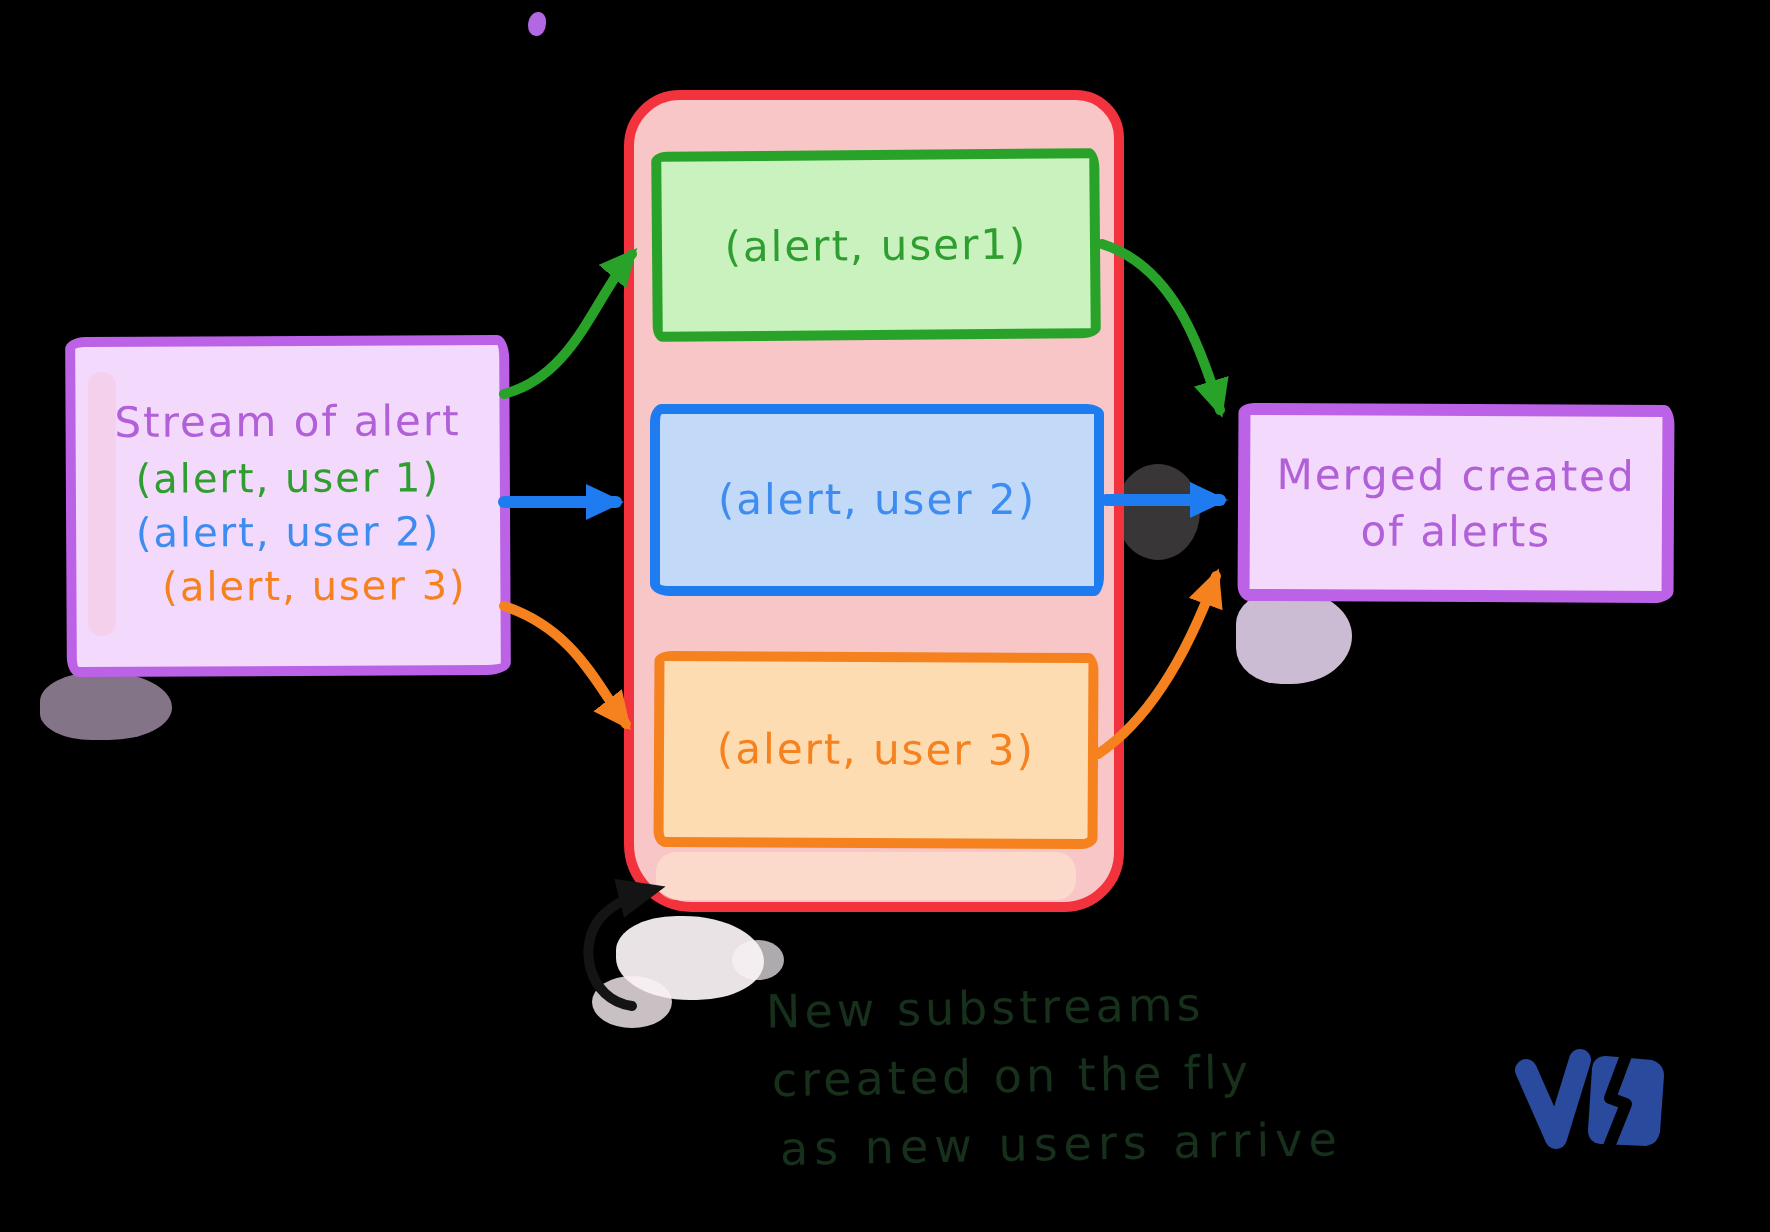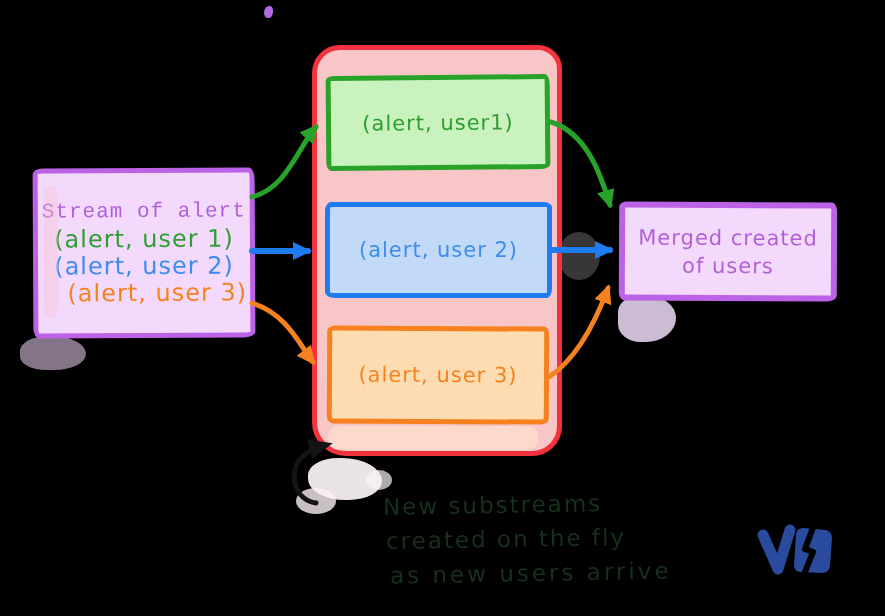--- a/index.html
+++ b/index.html
@@ -20,22 +20,22 @@
   .patch-container-bottom{left:328px;top:426px;width:210px;height:24px;background:rgba(255,238,205,.5);border-radius:10px;z-index:2;}
   
   .hand{border-style:solid;position:absolute;box-sizing:border-box;}
   .source-box{
     left:33px;top:168px;width:222px;height:170px;z-index:1;
     background:#f3d9fb;border:5px solid #bb62e6;
     border-radius:10px 6px 12px 6px/6px 12px 6px 10px;
     display:flex;flex-direction:column;align-items:center;justify-content:center;
     transform:rotate(-.3deg);
   }
-  .source-title{color:#b160d8;font-size:21px;letter-spacing:1px;margin-bottom:3px;font-family:Liberation Mono, monospace;}
-  .source-item{font-size:24px;letter-spacing:1px;line-height:27px;}
+  .source-title{color:#b160d8;font-size:21px;letter-spacing:1px;margin-bottom:3px;}
+  .source-item{font-size:20px;letter-spacing:1px;line-height:27px;}
   .c-green{color:#2f9e30;} .c-blue{color:#3e8cf0;} .c-orange{color:#f5821f;}
   .item-3{margin-left:26px;}
   .container-box{
     left:312px;top:45px;width:250px;height:411px;z-index:1;
     background:#f9c6c8;border:5px solid #f2333e;border-radius:28px 24px 30px 34px;
   }
   .substream{
     position:absolute;box-sizing:border-box;z-index:2;
     display:flex;align-items:center;justify-content:center;
     font-size:21px;letter-spacing:1px;
@@ -88,21 +88,21 @@
   </div>
   <div class="substream sub-blue">
     <span>(alert, user 2)</span>
   </div>
   <div class="substream sub-orange">
     <span>(alert, user 3)</span>
   </div>
 
   <div class="hand merged-box">
     <div>Merged created</div>
-    <div>of users</div>
+    <div>of alerts</div>
   </div>
 
   <div class="smudge smudge-arrow-a"></div>
   <div class="smudge smudge-arrow-b"></div>
   <div class="smudge smudge-arrow-c"></div>
 
   <svg class="overlay" viewBox="0 0 885 616">
     <defs>
       <marker id="mG" markerUnits="userSpaceOnUse" markerWidth="24" markerHeight="22" refX="15" refY="9" orient="auto">
         <path d="M0,0 L19,9 L0,18 Z" fill="#28a228"></path>

